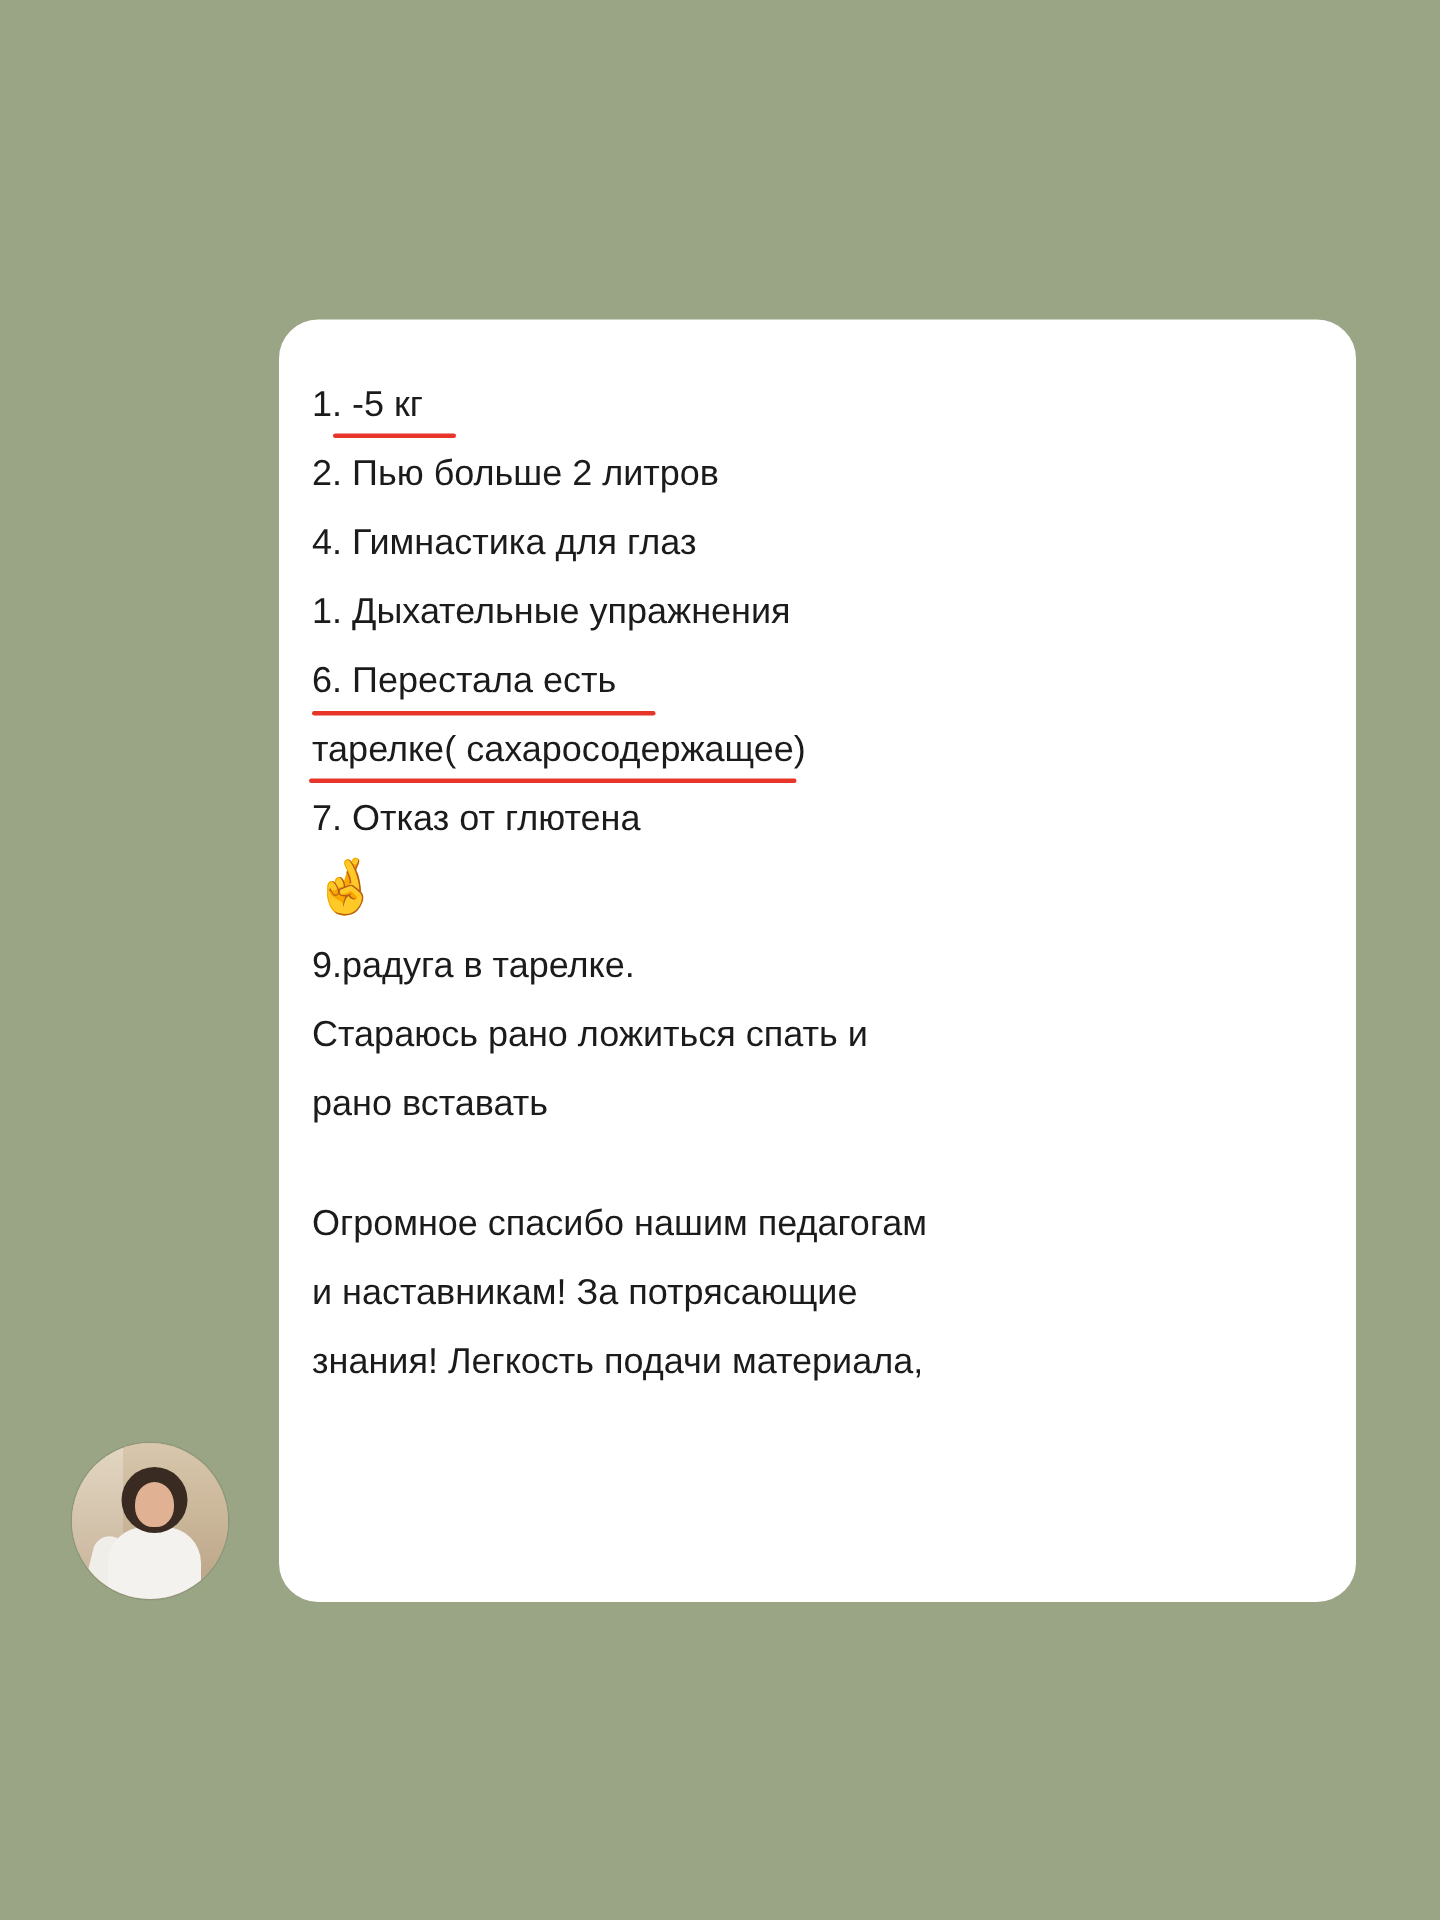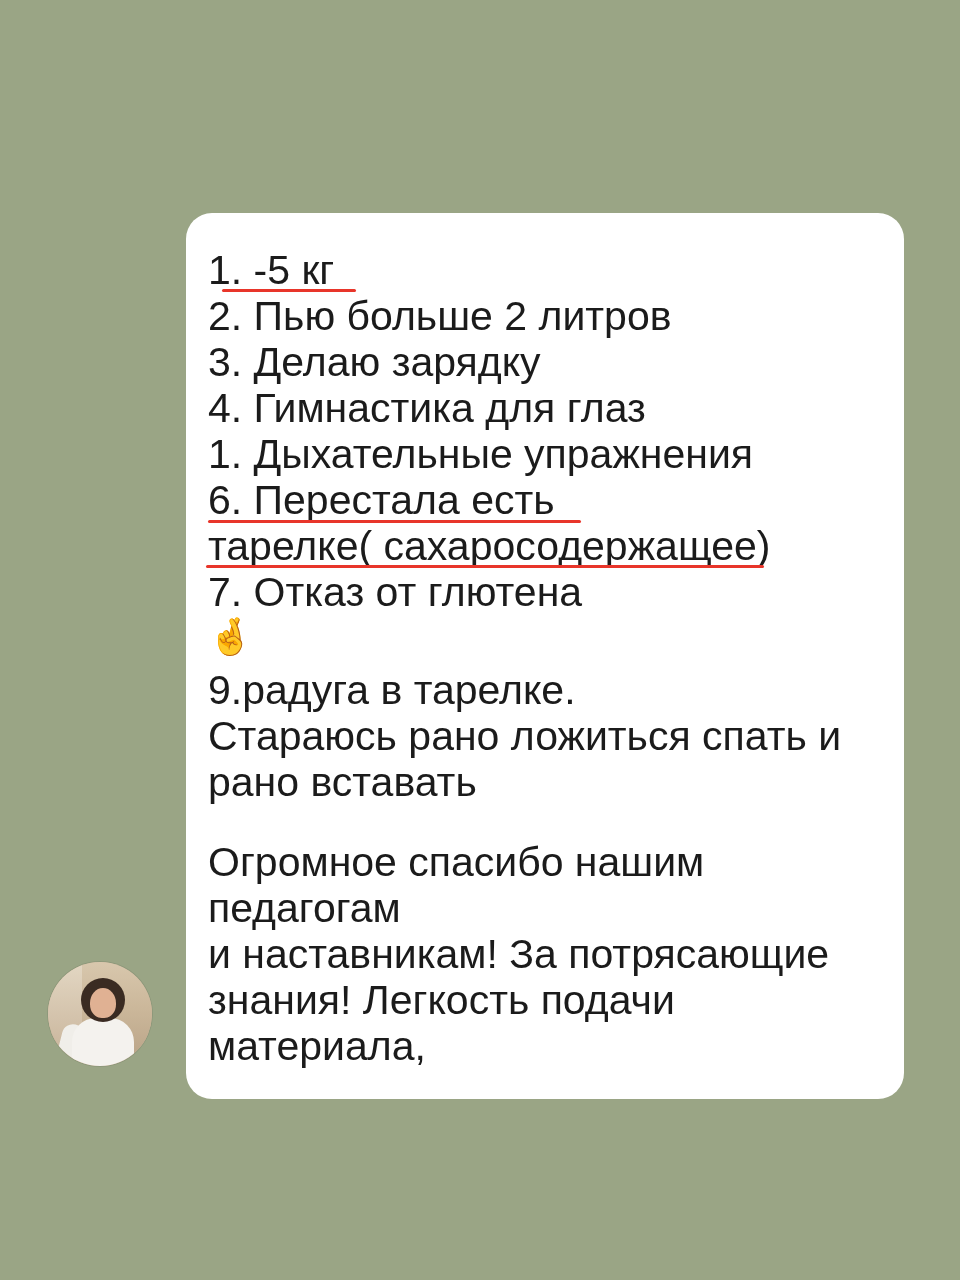--- a/index.html
+++ b/index.html
@@ -28,21 +28,21 @@
     top: 213px;
     width: 718px;
     min-height: 855px;
     background: #ffffff;
     border-radius: 26px;
     box-sizing: border-box;
     padding: 34px 24px 30px 22px;
   }
 
   .msg-line {
-    font-size: 41px;
+    font-size: 24px;
     line-height: 46px;
     color: #1b1b1b;
     white-space: pre-wrap;
     position: relative;
     display: block;
   }
 
   
   .u-wrap {
     position: relative;
@@ -128,21 +128,20 @@
 </head>
 <body>
 
 <div id="screen">
 
   <div id="bubble">
 
     <span class="msg-line"><span class="u-wrap u-item1"><span>1. -5 кг</span></span></span>
 
     <span class="msg-line">2. Пью больше 2 литров</span>
-    <span class="msg-line">3. Делаю зарядку</span>
     <span class="msg-line">4. Гимнастика для глаз</span>
     <span class="msg-line">1. Дыхательные упражнения</span>
 
     <span class="msg-line"><span class="u-wrap u-item6"><span>6. Перестала есть</span></span></span>
 
     <span class="msg-line"><span class="u-wrap u-item6b"><span>тарелке( сахаросодержащее)</span></span></span>
 
     <span class="msg-line">7. Отказ от глютена</span>
 
 

